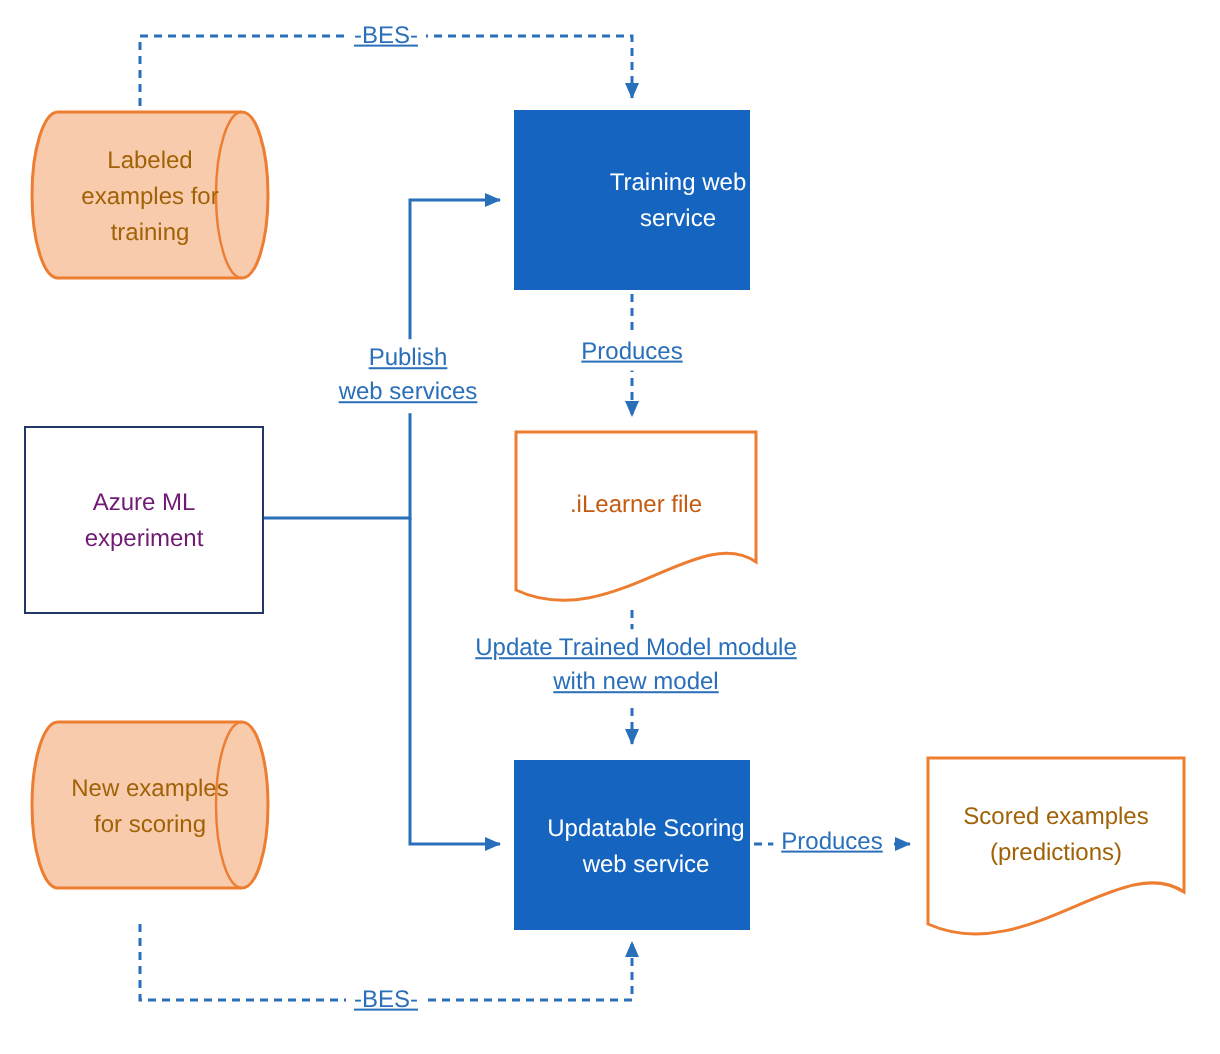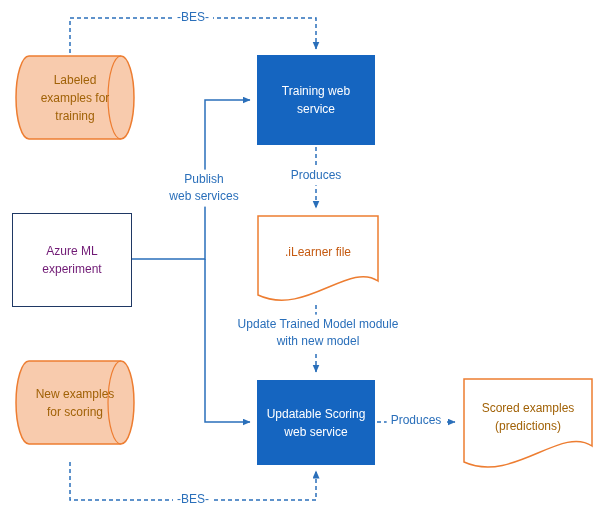--- a/index.html
+++ b/index.html
@@ -7,28 +7,28 @@
     position:relative; width:610px; height:527px; background:#ffffff;
     font-family:"Liberation Sans", sans-serif; overflow:hidden;
   }
   svg.connectors { position:absolute; left:0; top:0; z-index:0; }
   .node {
     position:absolute; display:flex; align-items:center; justify-content:center;
     text-align:center; font-size:12px; line-height:1.5; z-index:1;
   }
   .node > svg.shape { position:absolute; left:0; top:0; width:100%; height:100%; }
   .node-label { position:relative; z-index:1; }
-  .box-blue { background:#1565c0; color:#ffffff; }
+  .box-blue { background:#1565c0; color:#ffffff;justify-content:flex-end; }
   .box-azure { background:#ffffff; border:1.5px solid #1f3864; color:#701a75; }
   .brown-text { color:#a16207; }
   .orange-text { color:#c55a11; }
   .edge-label {
     position:absolute; transform:translate(-50%,-50%);
     background:#ffffff; color:#2a6fba; font-size:12px; line-height:1.45;
-    text-align:center; white-space:pre-line; padding:1px 4px; z-index:2;
+    text-align:center; white-space:pre-line; padding:1px 4px; z-index:2;text-decoration:underline;
   }
 </style>
 </head>
 <body>
 
 <div class="stage">
 
   <svg class="connectors" width="610" height="527" viewBox="0 0 610 527">
     <defs>
       <marker id="arrow" markerUnits="userSpaceOnUse" markerWidth="9" markerHeight="8" refX="7.5" refY="3.5" orient="auto">

